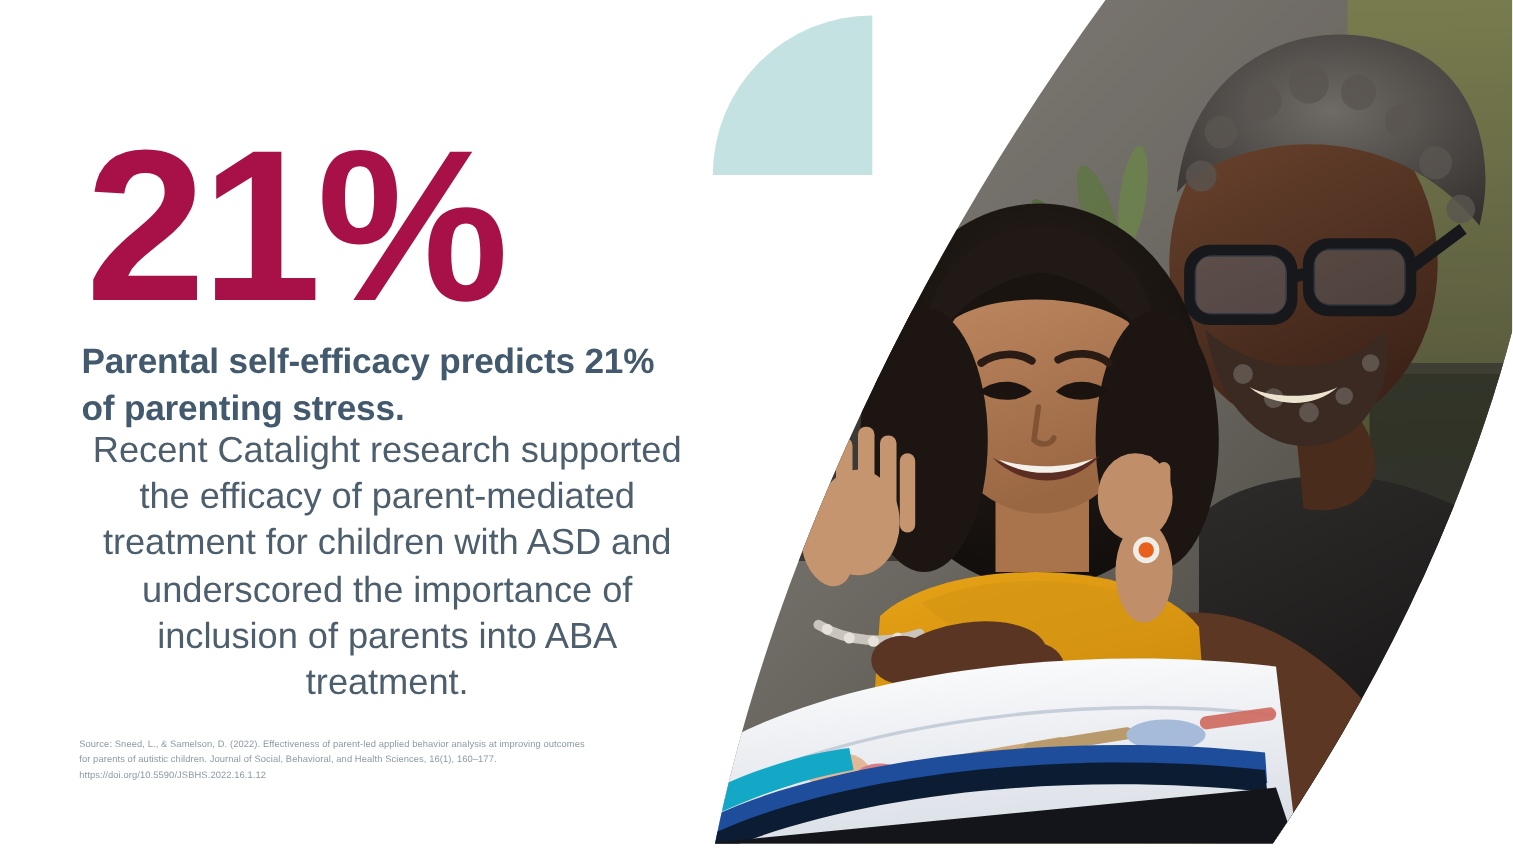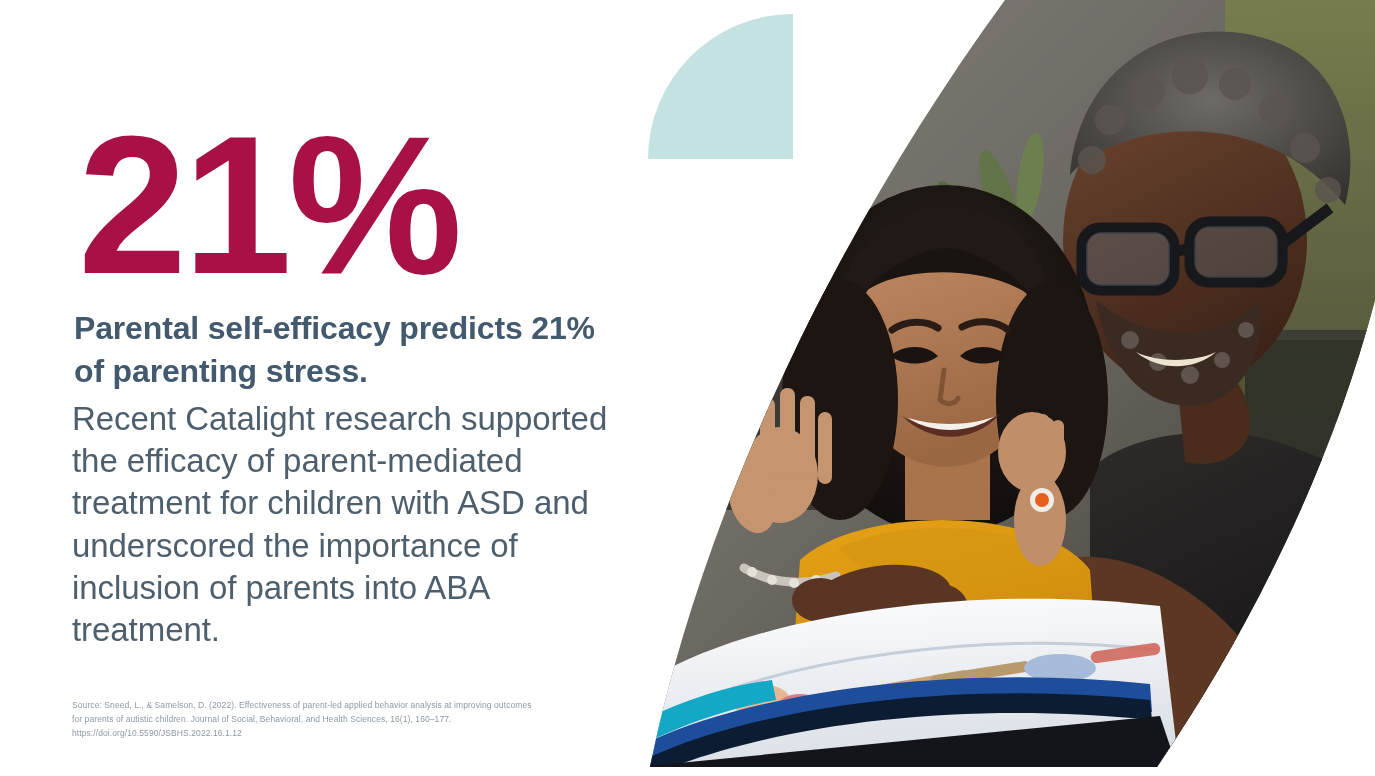--- a/index.html
+++ b/index.html
@@ -47,40 +47,40 @@
     font-size: 32px;
     line-height: 1.33;
     font-weight: 700;
     color: #42596E;
     letter-spacing: -0.005em;
   }
 
   #body-paragraph {
     position: absolute;
     left: 72px;
-    top: 398px;
+    top: 388px;
     width: 560px;
     font-size: 33px;
     line-height: 1.28;
     font-weight: 400;
     color: #4D5E6D;
     letter-spacing: -0.002em;
+    text-align: center;
   }
 
   #source-note {
     position: absolute;
     left: 72px;
     top: 670px;
     width: 470px;
     font-size: 8.5px;
     line-height: 1.62;
     font-weight: 400;
     color: #8C99A6;
     letter-spacing: 0.01em;
-    margin-top: 29px;
   }
 
   
   #teal-quarter {
     position: absolute;
     left: 648px;
     top: 14px;
     width: 145px;
     height: 145px;
     background: #C3E2E1;

